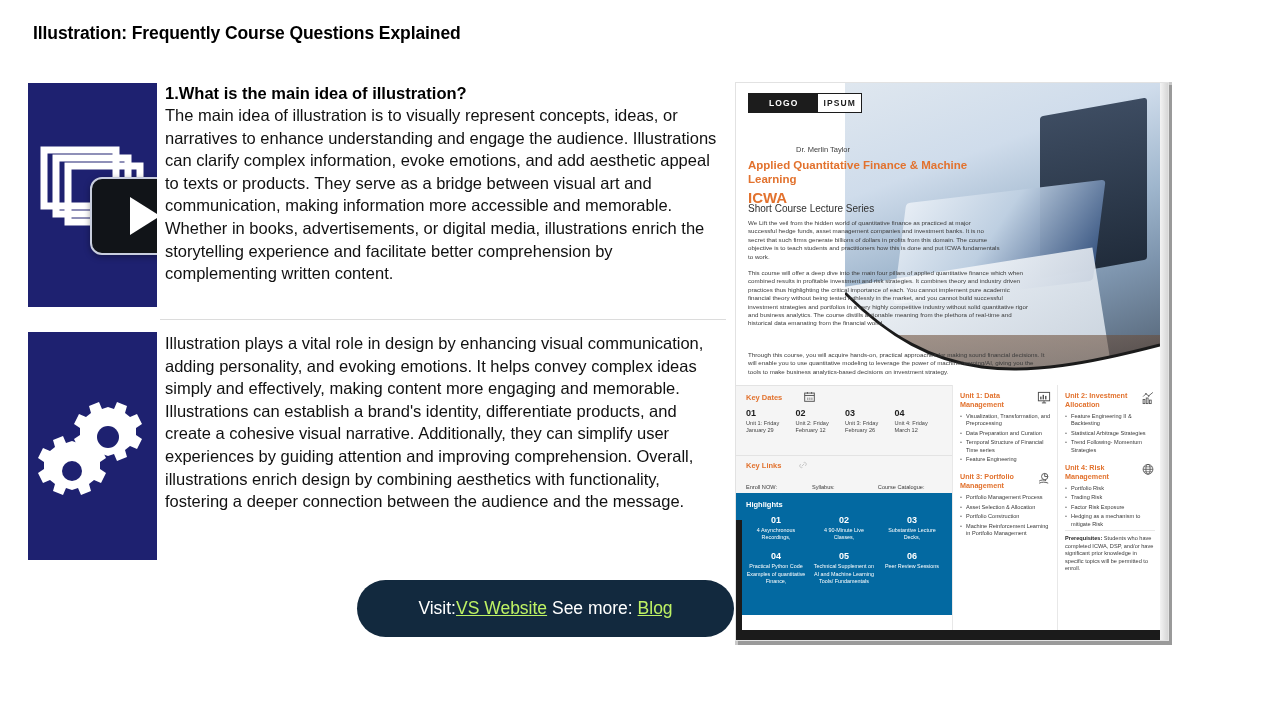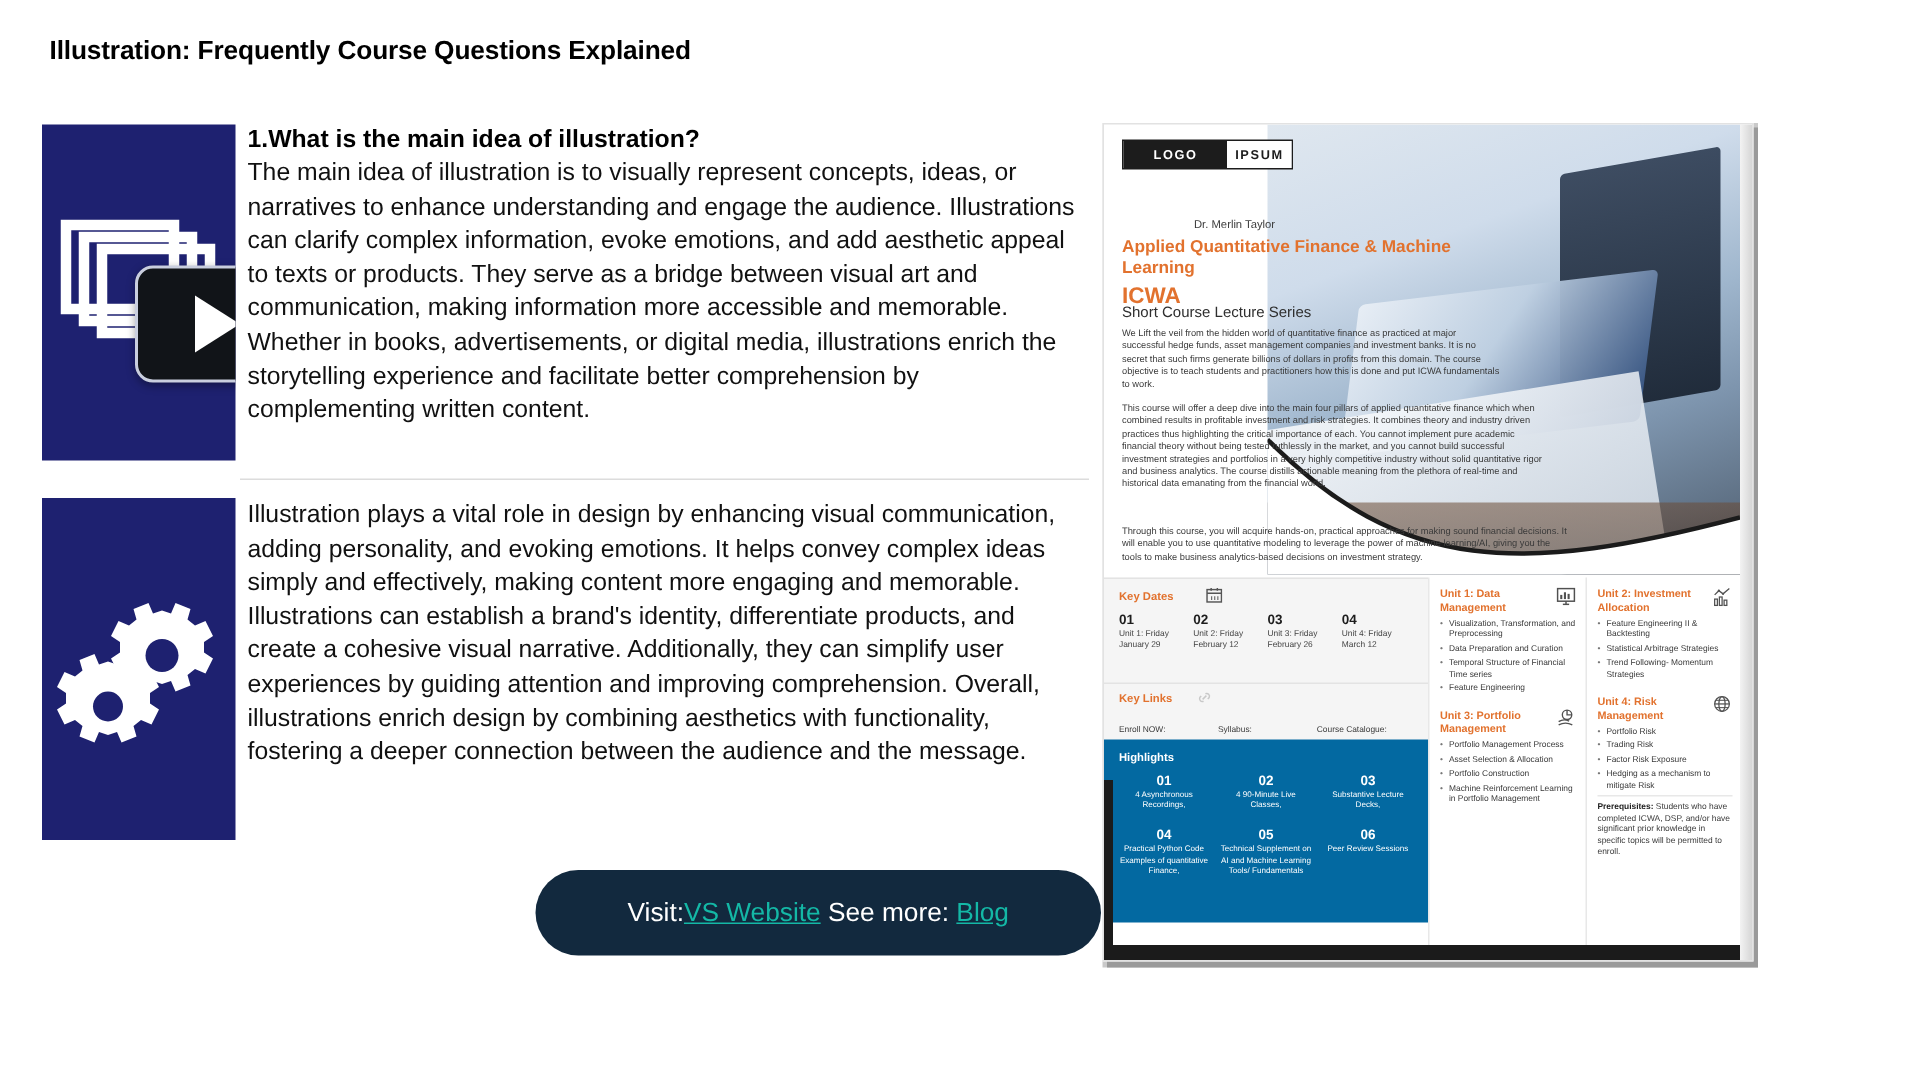--- a/index.html
+++ b/index.html
@@ -49,21 +49,21 @@
     position:absolute;left:160px;top:319px;width:566px;height:1px;background:#dcdcdc;
   }
 
   
   .cta{
     position:absolute;left:357px;top:580px;width:377px;height:57px;
     background:#12293e;border-radius:29px;
     display:flex;align-items:center;justify-content:center;
     color:#ffffff;font-size:17.5px;
   }
-  .cta a{color:#14b8a6;text-decoration:underline;}
+  .cta a{color:#bef264;text-decoration:underline;}
   .cta .sep{white-space:pre;}
 
   
   .doc-wrap{
     position:absolute;left:735px;top:82px;width:437px;height:563px;
     background:#c9c9c9;
   }
   .doc-shadow{
     position:absolute;left:3px;top:3px;width:434px;height:560px;background:#9a9a9a;
   }

